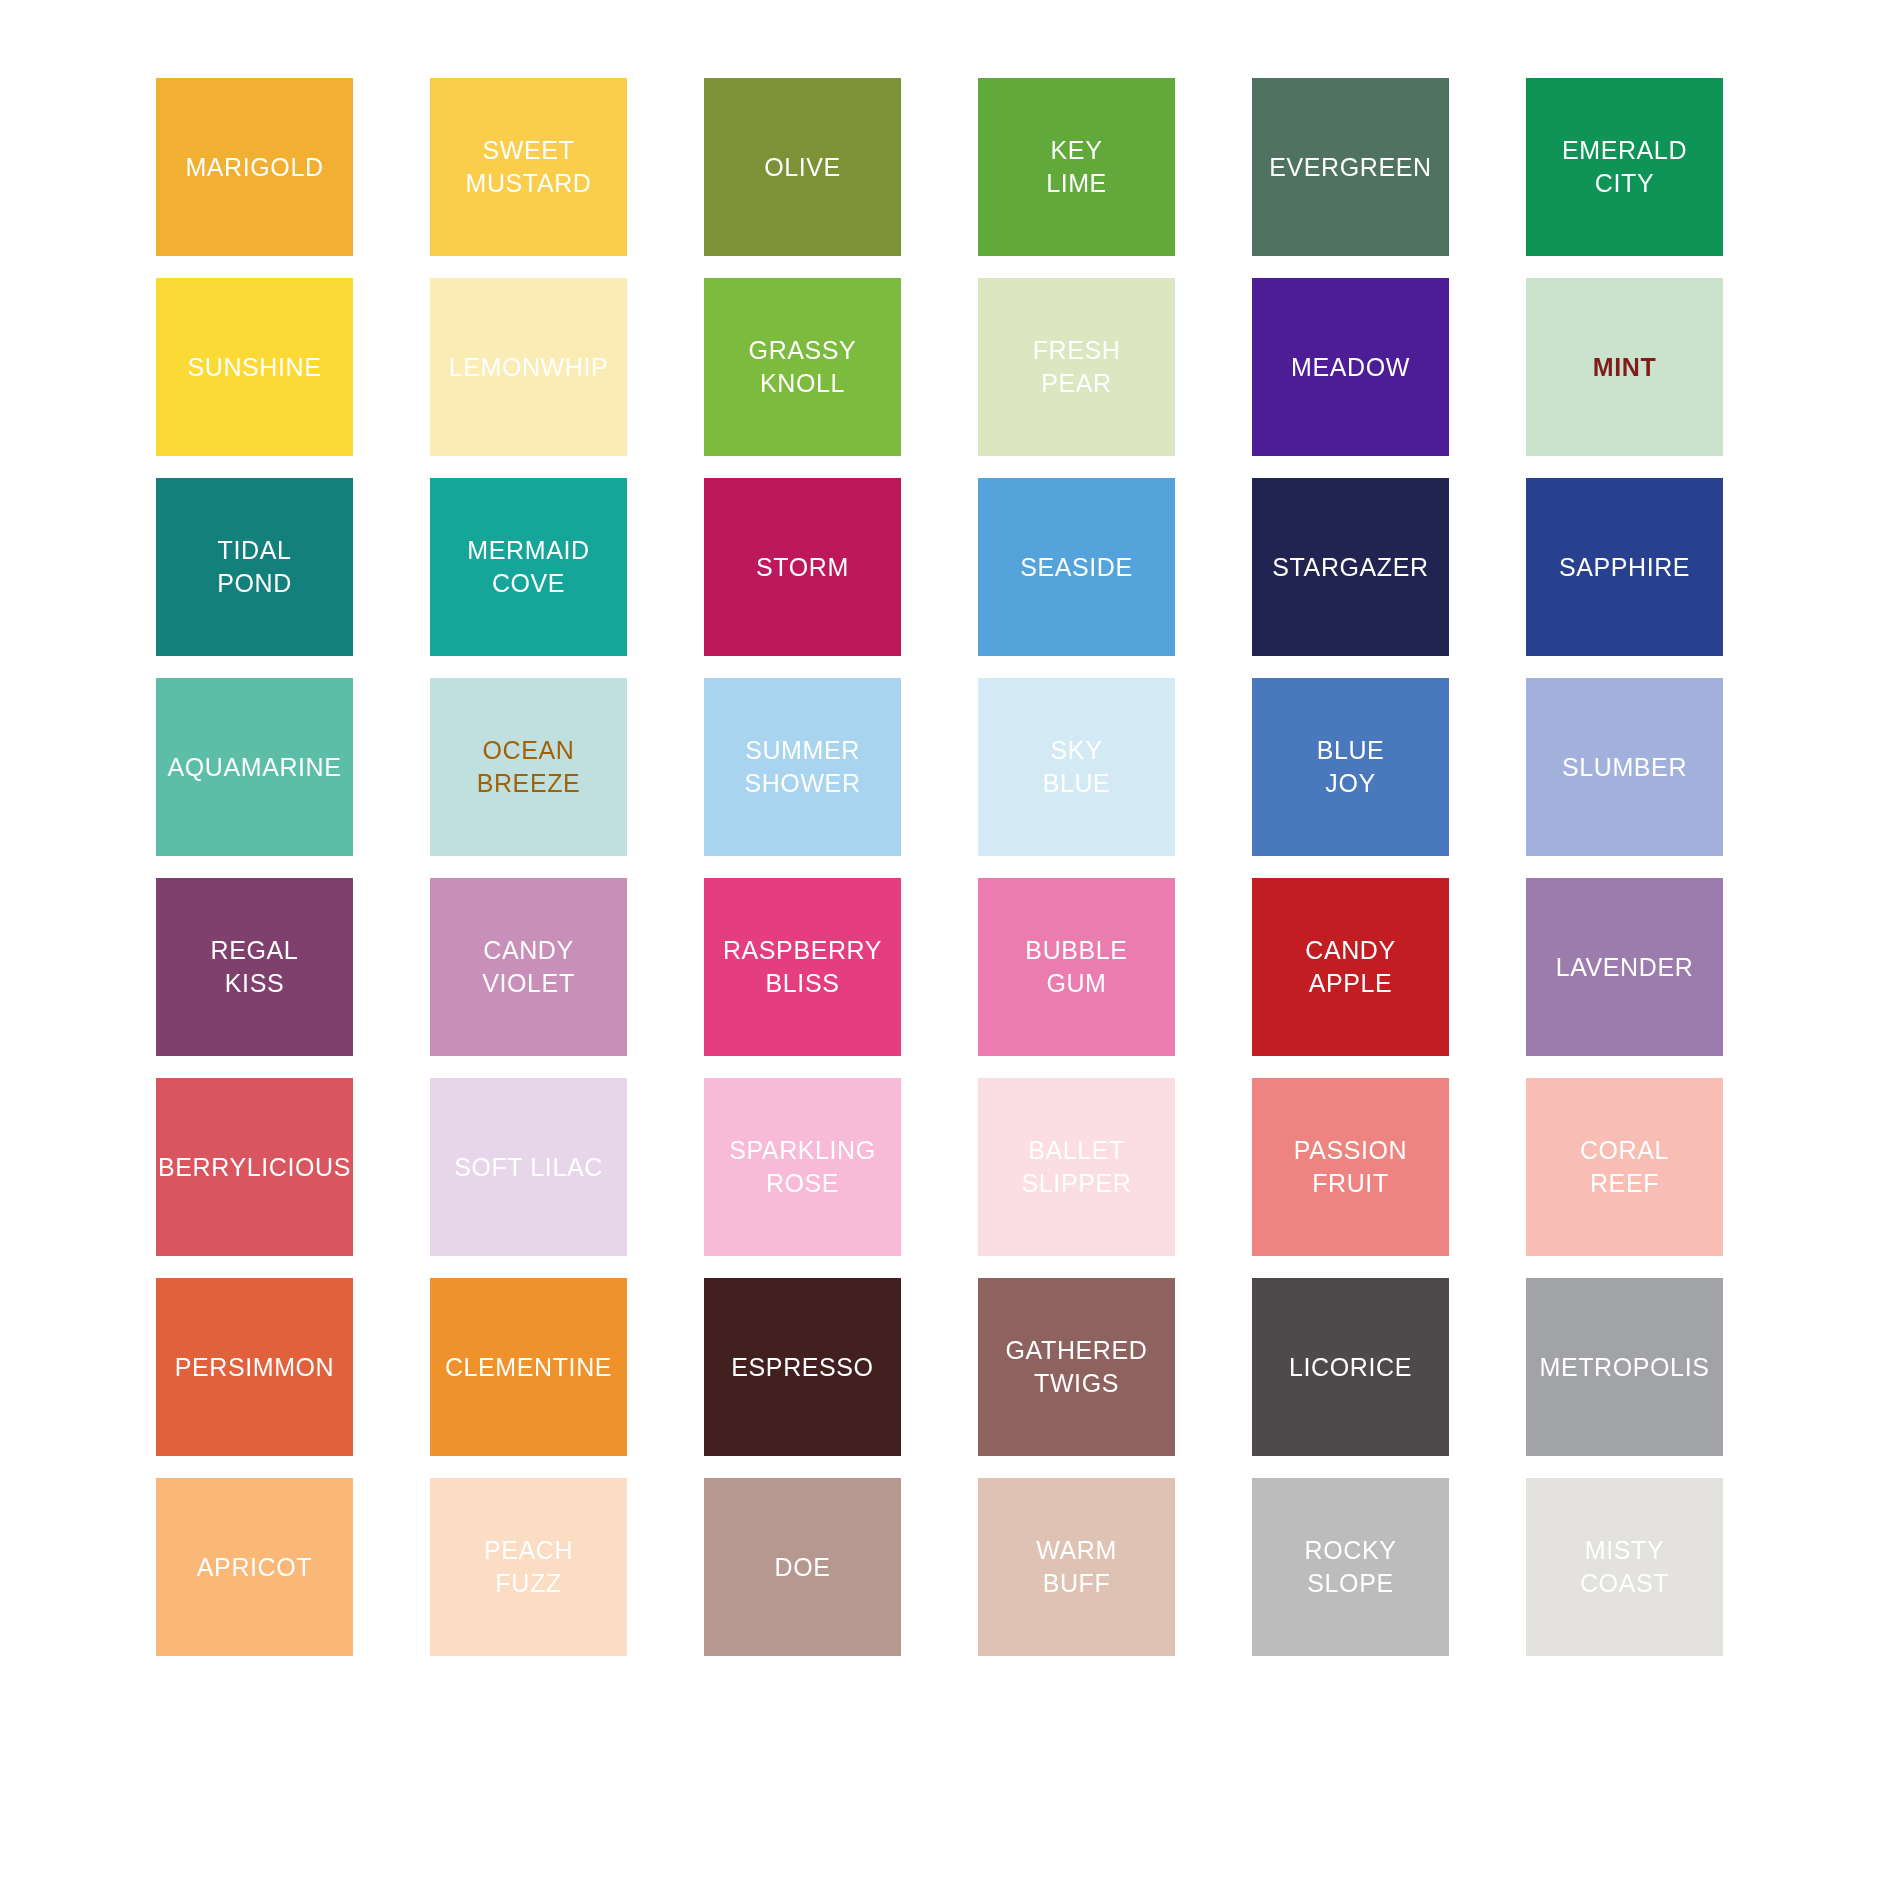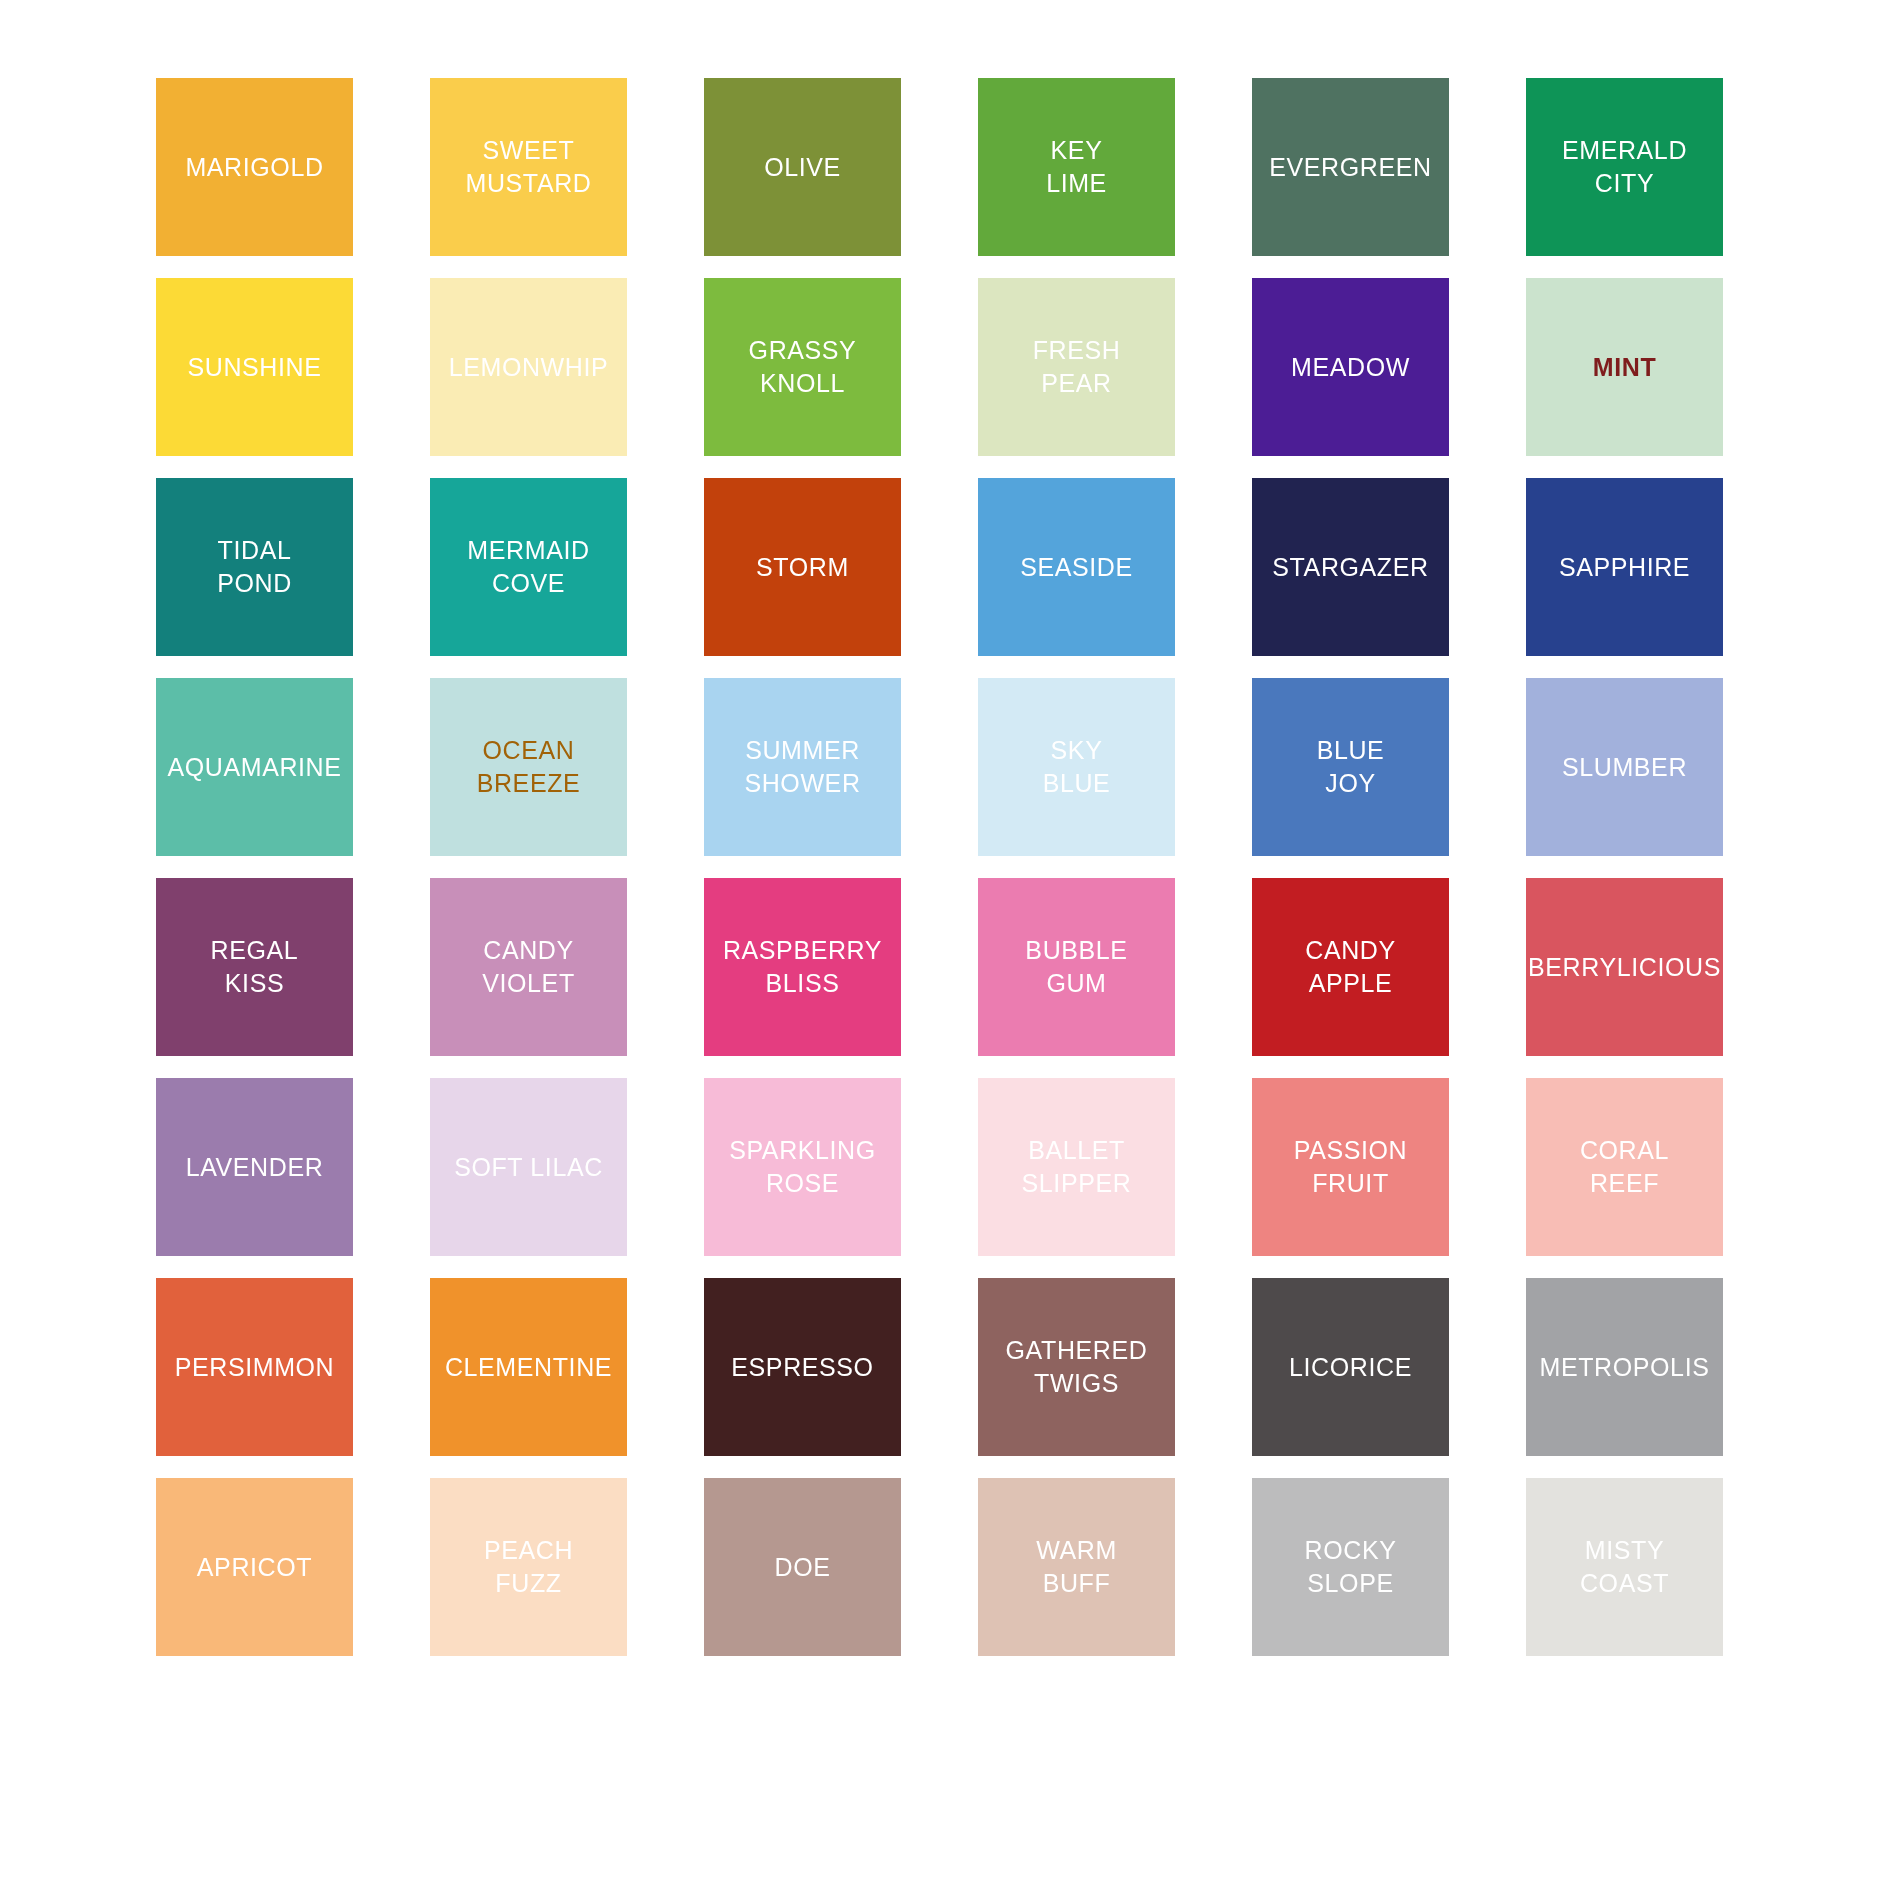--- a/index.html
+++ b/index.html
@@ -96,21 +96,21 @@
       <span class="swatch-label" style="color: #7f1d1d; font-weight: bold;">MINT</span>
     </div>
     <div class="swatch" style="background-color: rgb(19, 128, 124);">
       <span class="swatch-label" style="color: rgb(255, 255, 255);">TIDAL
 POND</span>
     </div>
     <div class="swatch" style="background-color: rgb(22, 166, 153);">
       <span class="swatch-label" style="color: rgb(255, 255, 255);">MERMAID
 COVE</span>
     </div>
-    <div class="swatch" style="background-color: #c2410c;">
+    <div class="swatch" style="background-color: #be185d;">
       <span class="swatch-label" style="color: rgb(255, 255, 255);">STORM</span>
     </div>
     <div class="swatch" style="background-color: rgb(84, 164, 219); padding-left: 20px;">
       <span class="swatch-label" style="color: rgb(255, 255, 255);">SEASIDE</span>
     </div>
     <div class="swatch" style="background-color: rgb(33, 35, 80); padding-left: 41px;">
       <span class="swatch-label" style="color: rgb(255, 255, 255);">STARGAZER</span>
     </div>
     <div class="swatch" style="background-color: rgb(39, 65, 142);">
       <span class="swatch-label" style="color: rgb(255, 255, 255);">SAPPHIRE</span>
@@ -150,25 +150,25 @@
 BLISS</span>
     </div>
     <div class="swatch" style="background-color: rgb(235, 124, 176);">
       <span class="swatch-label" style="color: rgb(255, 255, 255);">BUBBLE
 GUM</span>
     </div>
     <div class="swatch" style="background-color: rgb(194, 29, 34);">
       <span class="swatch-label" style="color: rgb(255, 255, 255);">CANDY
 APPLE</span>
     </div>
+    <div class="swatch" style="background-color: rgb(155, 124, 173);">
+      <span class="swatch-label" style="color: rgb(255, 255, 255);">LAVENDER</span>
+    </div>
     <div class="swatch" style="background-color: rgb(217, 85, 95);">
       <span class="swatch-label" style="color: rgb(255, 255, 255);">BERRYLICIOUS</span>
-    </div>
-    <div class="swatch" style="background-color: rgb(155, 124, 173);">
-      <span class="swatch-label" style="color: rgb(255, 255, 255);">LAVENDER</span>
     </div>
     <div class="swatch" style="background-color: rgb(231, 214, 234);">
       <span class="swatch-label" style="color: rgb(255, 255, 255);">SOFT LILAC</span>
     </div>
     <div class="swatch" style="background-color: rgb(247, 187, 215);">
       <span class="swatch-label" style="color: rgb(255, 255, 255);">SPARKLING
 ROSE</span>
     </div>
     <div class="swatch" style="background-color: rgb(251, 222, 227);">
       <span class="swatch-label" style="color: rgb(255, 255, 255);">BALLET

